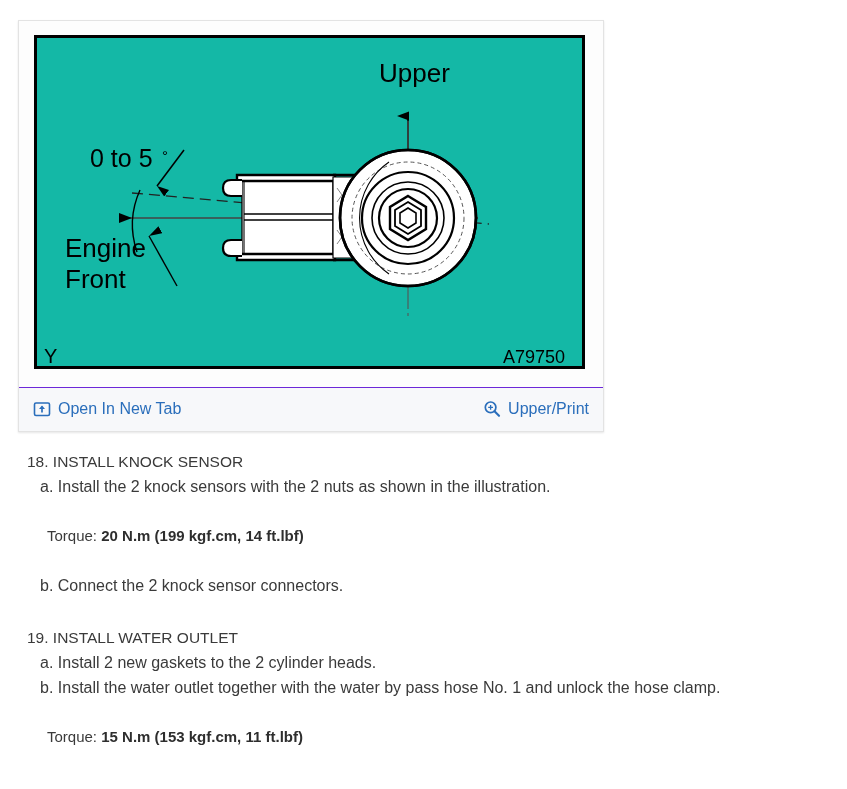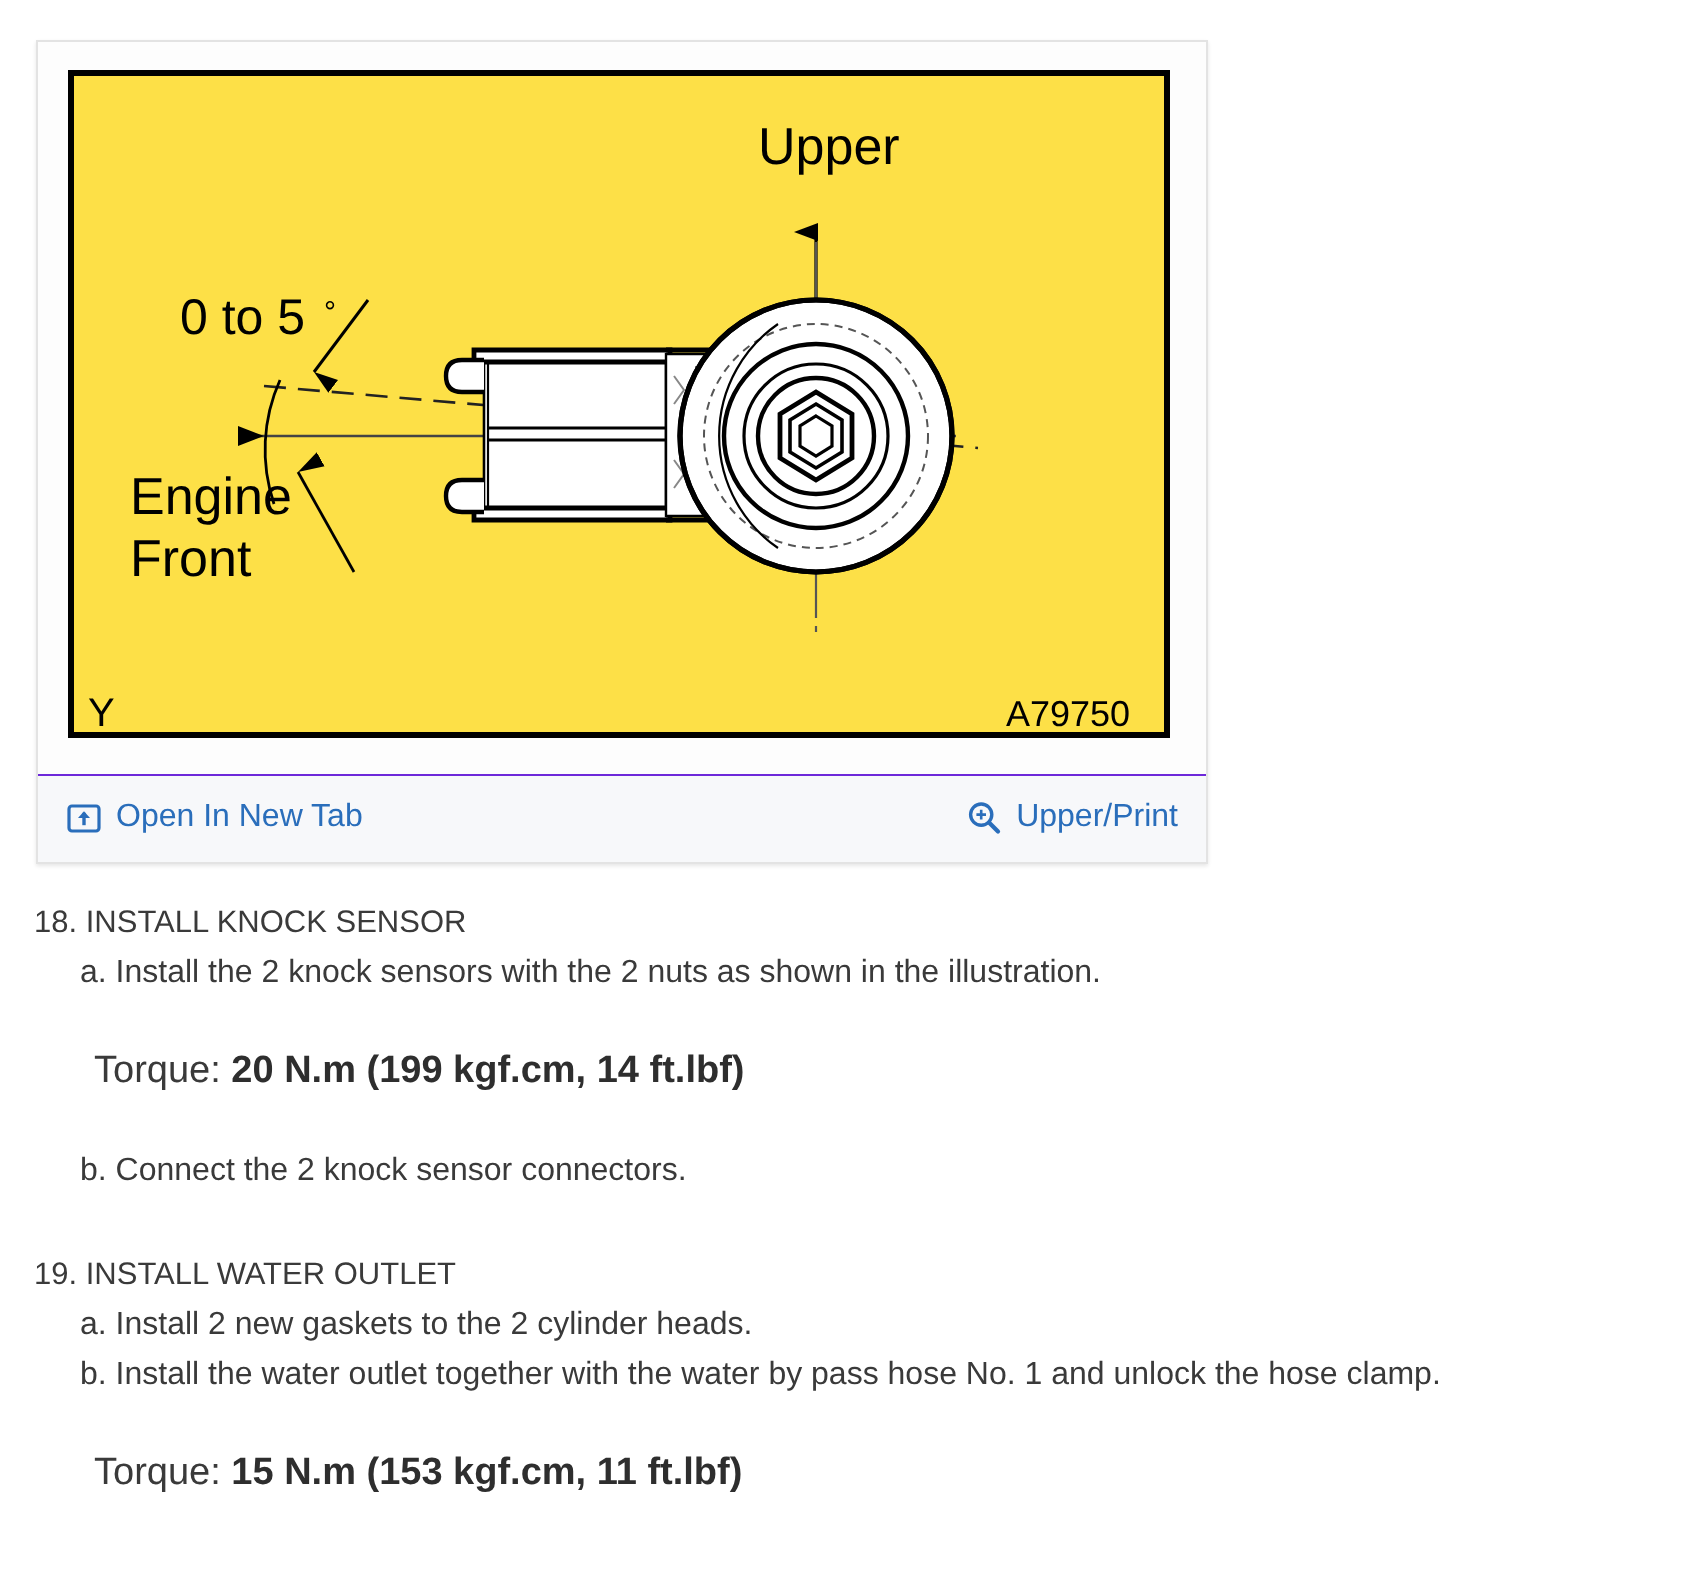--- a/index.html
+++ b/index.html
@@ -28,21 +28,21 @@
     box-sizing: border-box;
     box-shadow: 0 1px 2px rgba(0,0,0,0.10);
   }
 
   #figure-image-area {
     position: absolute;
     left: 15px;
     top: 14px;
     width: 551px;
     height: 334px;
-    background: #fde047;
+    background: #14b8a6;
     border: 3px solid #000000;
     box-sizing: border-box;
   }
 
   #figure-svg { display: block; }
 
   
   #figure-toolbar {
     position: absolute;
     left: 0;
@@ -78,30 +78,31 @@
     top: 450px;
     width: 847px;
   }
   .step-group { margin: 0; }
   .step-title {
     font-size: 15.5px;
     line-height: 24px;
     color: #3a3a3a;
     padding-left: 17px;
     white-space: nowrap;
+    margin-left: 10px;
   }
   .sub-step {
     font-size: 16px;
     line-height: 25px;
     color: #3a3a3a;
     padding-left: 40px;
     white-space: nowrap;
   }
   .torque-line {
-    font-size: 19px;
+    font-size: 15px;
     line-height: 24px;
     color: #3a3a3a;
     padding-left: 47px;
     white-space: nowrap;
   }
   .torque-line .value { font-weight: bold; color: #2e2e2e; }
   .spacer-md { height: 25px; }
   .spacer-lg { height: 28px; }
 </style>
 </head>

